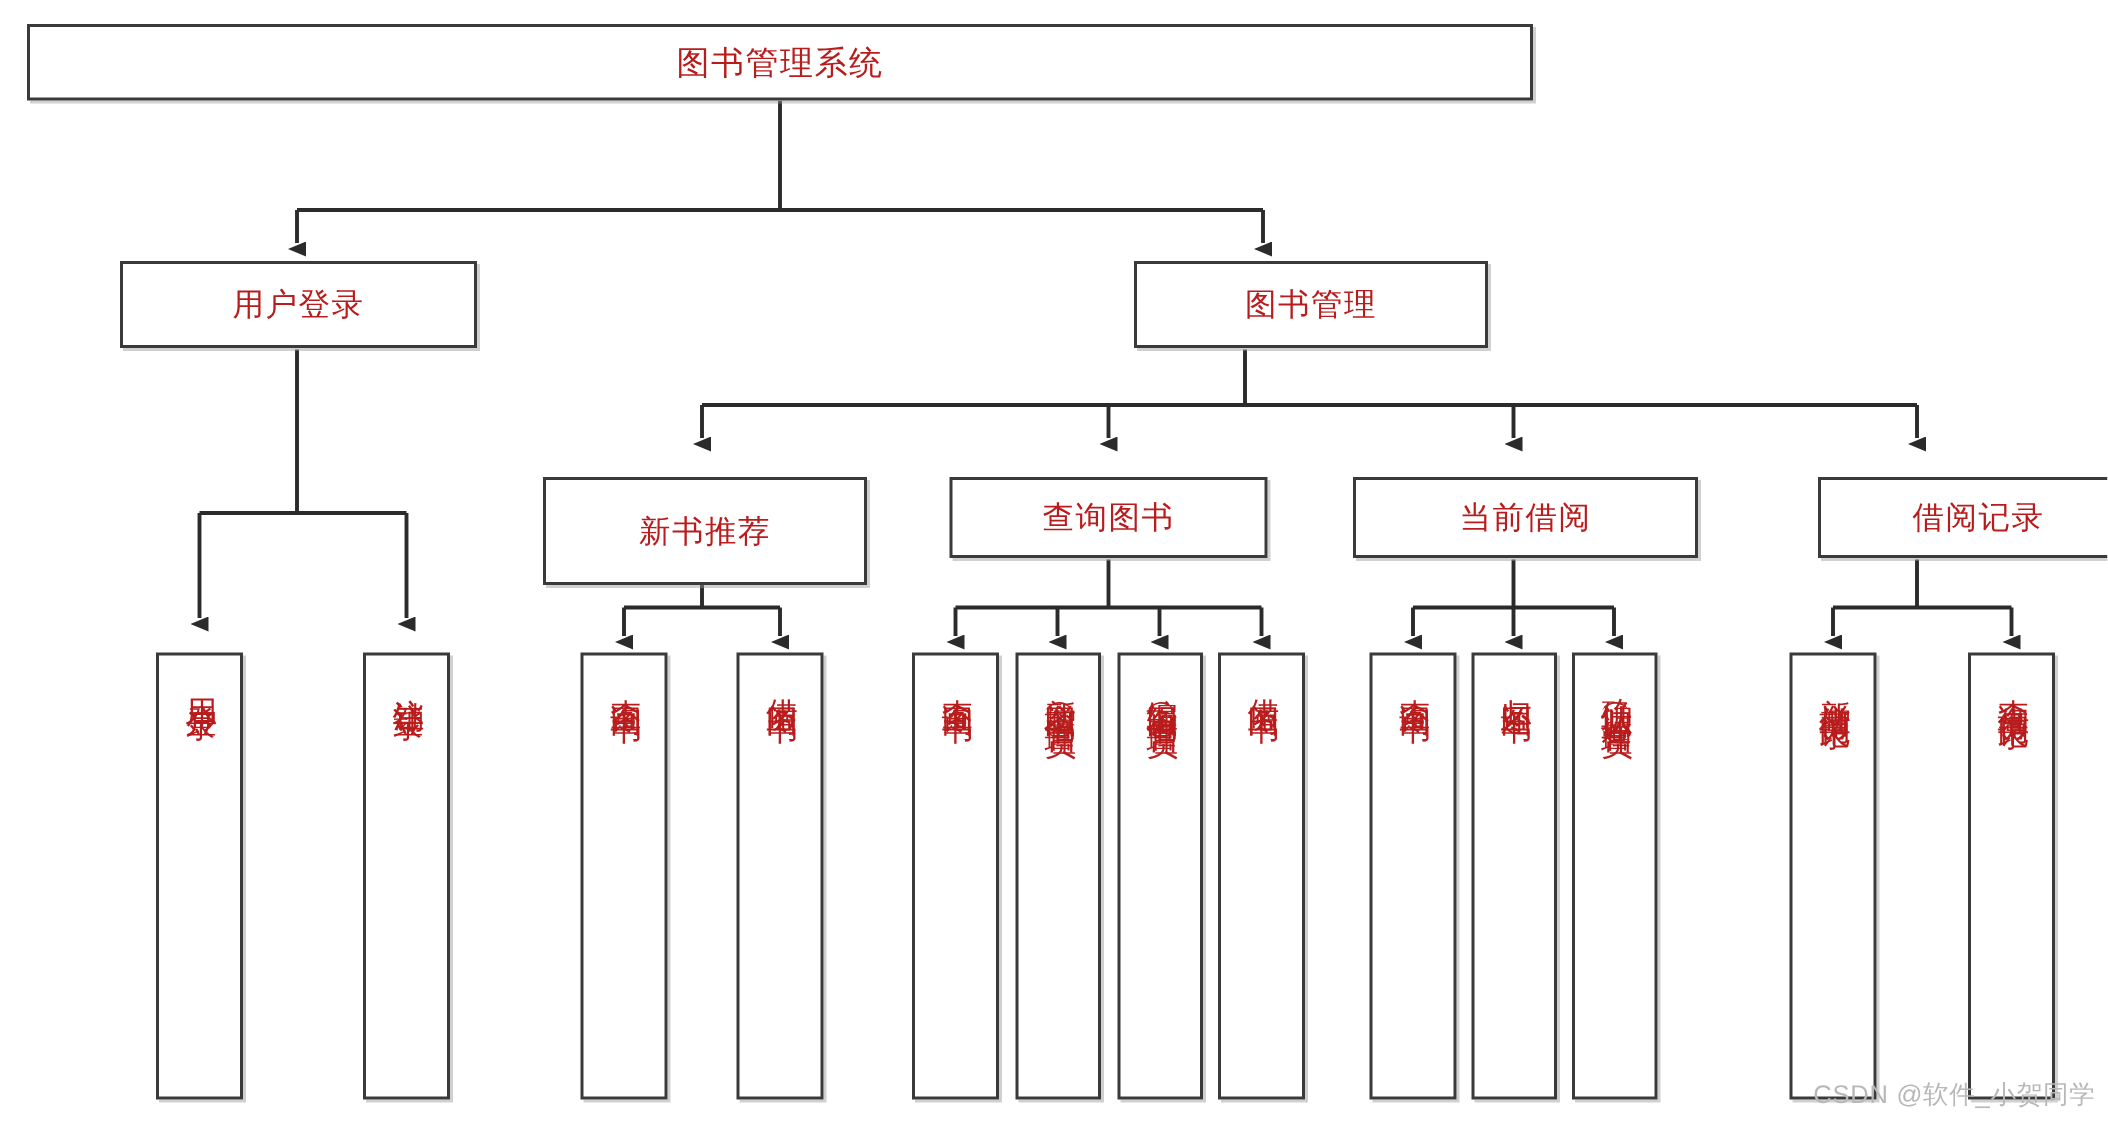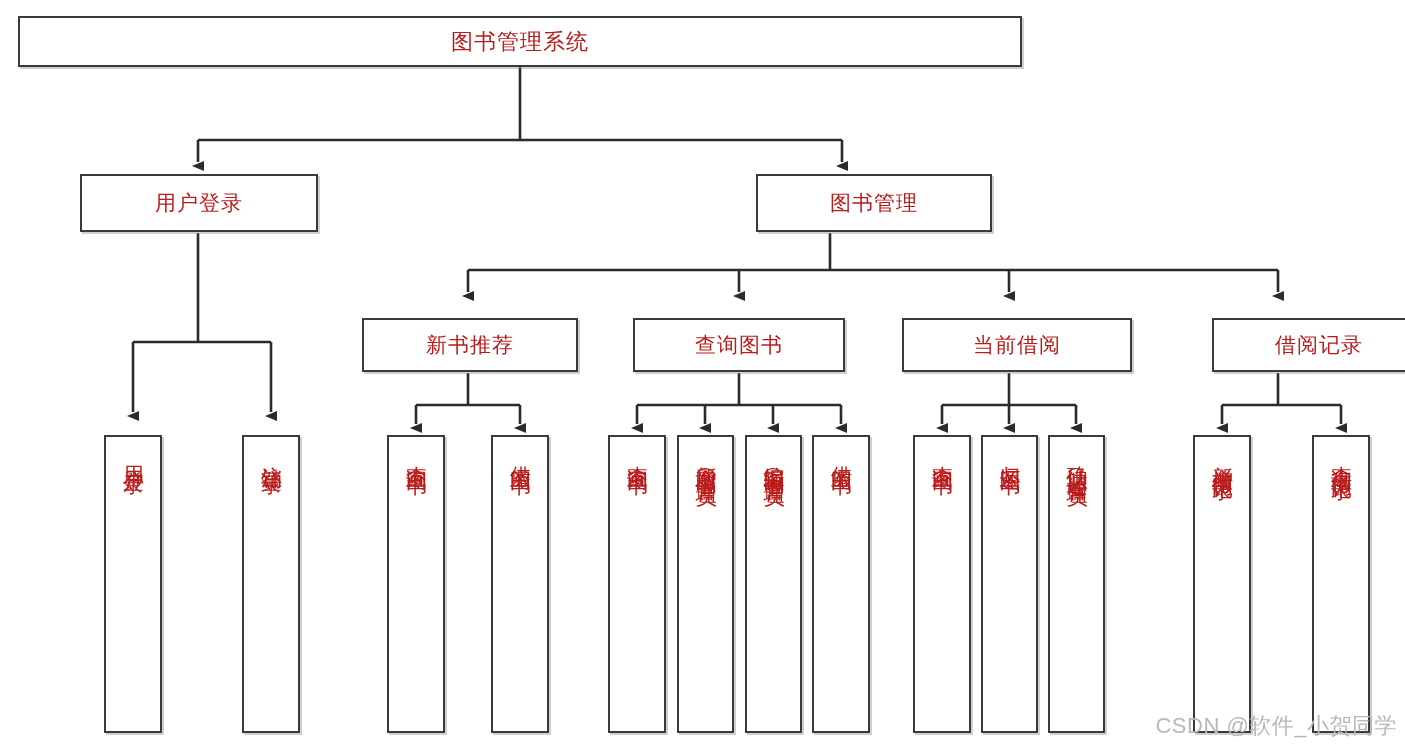--- a/index.html
+++ b/index.html
@@ -53,21 +53,21 @@
     writing-mode: vertical-rl;
     text-orientation: upright;
     line-height: 1.18;
     letter-spacing: 3px;
     white-space: nowrap;
   }
   .watermark {
     position: absolute;
     right: 8px;
     bottom: 6px;
-    font-size: 22px;
+    font-size: 17px;
     color: #b8b8b8;
     letter-spacing: 0.5px;
     white-space: nowrap;
   }
 </style>
 </head>
 <body>
 
 <div id="canvas">
 
@@ -125,21 +125,21 @@
     <span>图书管理系统</span>
   </div>
 
   <div class="node h" style="left:80px; top:174px; width:238px; height:58px;">
     <span>用户登录</span>
   </div>
   <div class="node h" style="left:712px; top:174px; width:236px; height:58px;margin-left:44px;">
     <span>图书管理</span>
   </div>
 
-  <div class="node h" style="left:362px; top:318px; width:216px; height:54px;">
+  <div class="node h" style="left:362px; top:318px; width:216px; height:72px;">
     <span>新书推荐</span>
   </div>
   <div class="node h" style="left:633px; top:318px; width:212px; height:54px;">
     <span>查询图书</span>
   </div>
   <div class="node h" style="left:902px; top:318px; width:230px; height:54px;">
     <span>当前借阅</span>
   </div>
   <div class="node h" style="left:1172px; top:318px; width:214px; height:54px;margin-left:40px;">
     <span>借阅记录</span>

